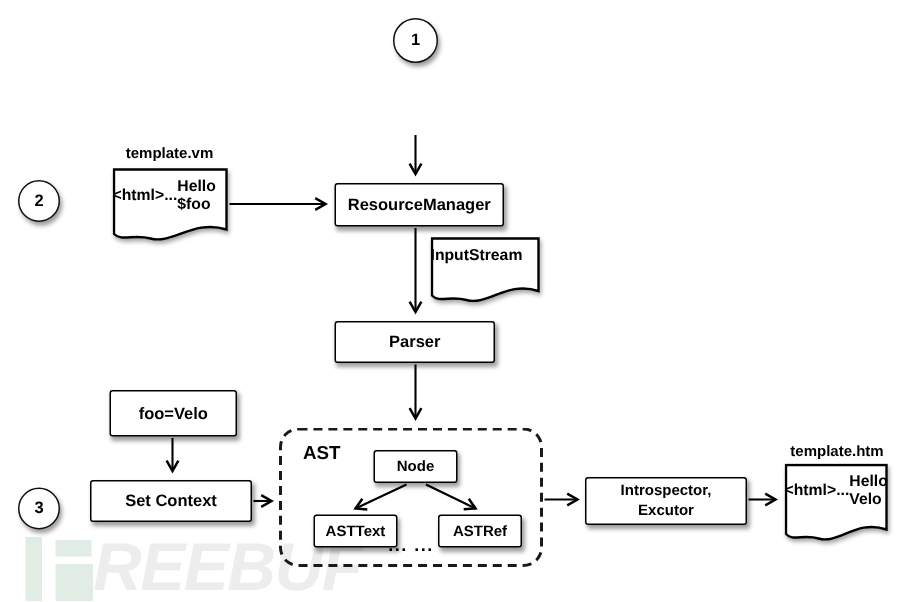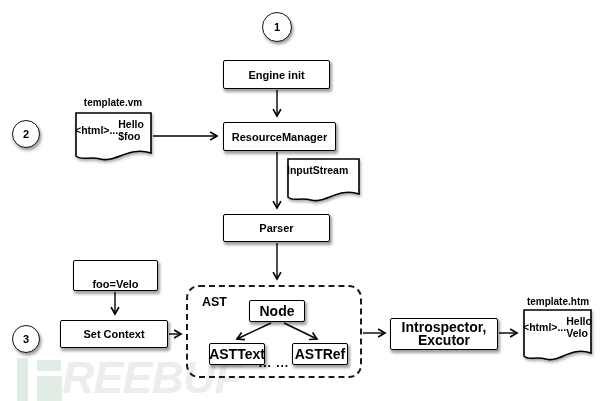--- a/index.html
+++ b/index.html
@@ -6,21 +6,21 @@
   .canvas {
     position:relative; width:611px; height:401px; background:#ffffff;
     font-family:"Liberation Sans", sans-serif; overflow:hidden; color:#000;
   }
   .box {
     position:absolute; background:#fff; border:1.6px solid #000; border-radius:2px;
     box-shadow:1.5px 2.5px 3px rgba(0,0,0,0.38);
     display:flex; flex-direction:column; align-items:center; justify-content:center;
     font-weight:bold; font-size:11px; text-align:center; z-index:3; box-sizing:border-box;
   }
-  .box.small { font-size:14px; }
+  .box.small { font-size:10px; }
   .circle {
     position:absolute; background:#fff; border:1.6px solid #111; border-radius:50%;
     box-shadow:1.5px 2.5px 3px rgba(0,0,0,0.38);
     display:flex; align-items:center; justify-content:center;
     font-weight:bold; font-size:11px; z-index:3; box-sizing:border-box;
   }
   .doc { position:absolute; z-index:3; filter:drop-shadow(1.5px 2px 1.5px rgba(0,0,0,0.35)); }
   .doc svg { position:absolute; left:0; top:0; }
   .doc .doc-text {
     position:relative; z-index:2; display:flex; flex-direction:row; align-items:center;
@@ -78,30 +78,27 @@
   <div class="circle" style="left:262px; top:12px; width:30px; height:30px;">
     <span>1</span>
   </div>
   <div class="circle" style="left:12px; top:120px; width:28px; height:28px;">
     <span>2</span>
   </div>
   <div class="circle" style="left:12px; top:325px; width:28px; height:28px;">
     <span>3</span>
   </div>
 
-  <div class="box" style="left:223px; top:60px; width:107px; height:29px;">
-    <span>Engine init</span>
-  </div>
   <div class="box" style="left:223px; top:122px; width:113px; height:29px;">
     <span>ResourceManager</span>
   </div>
   <div class="box" style="left:223px; top:214px; width:107px; height:28px;">
     <span>Parser</span>
   </div>
-  <div class="box" style="left:73px; top:260px; width:85px; height:31px;justify-content:flex-end;">
+  <div class="box" style="left:73px; top:260px; width:85px; height:31px;">
     <span>foo=Velo</span>
   </div>
   <div class="box" style="left:60px; top:320px; width:108px; height:28px;">
     <span>Set Context</span>
   </div>
   <div class="box small" style="left:390px; top:318px; width:108px; height:32px; line-height:13px;">
     <span>Introspector,</span>
     <span>Excutor</span>
   </div>
 

